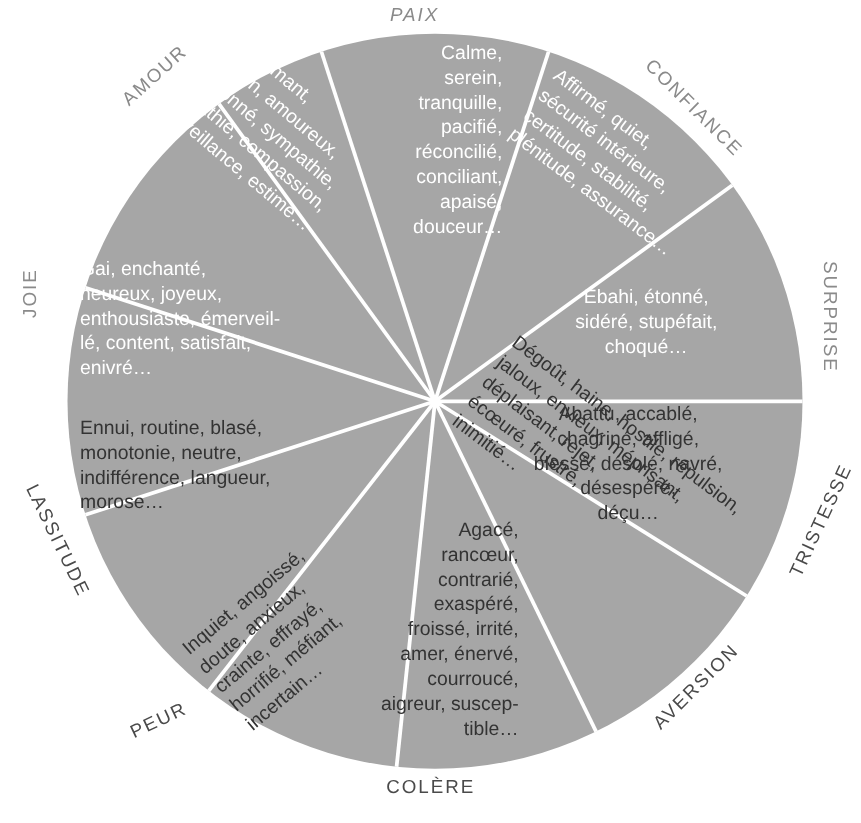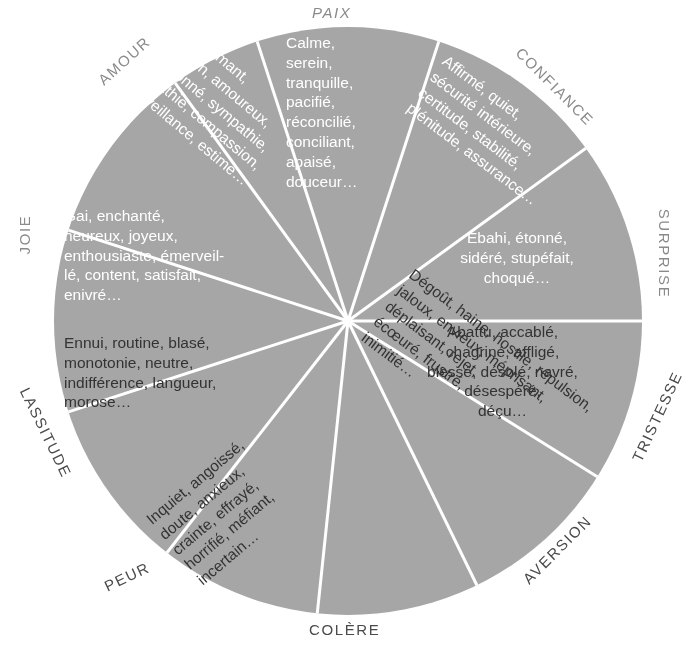--- a/index.html
+++ b/index.html
@@ -52,21 +52,21 @@
     font-family: "Liberation Sans", sans-serif;
     font-size: 15.5px;
     line-height: 1.28;
     white-space: pre-line;
     transform-origin: 50% 50%;
     user-select: none;
   }
   .seg-text.light { color: #ffffff; }
   .seg-text.dark  { color: #333333; }
 
-  .t-center { text-align: left; }
+  .t-center { text-align: right; }
   .t-left   { text-align: left; }
   .t-right  { text-align: center; }
 </style>
 </head>
 <body>
 
 <div id="wheel-root">
 
   <svg id="wheel-svg" viewBox="0 0 689 658">
     <circle id="wheel-disc" cx="348" cy="321" r="294" fill="#a6a6a6"></circle>
@@ -128,20 +128,29 @@
 blessé, désolé, navré,
 désespéré,
 déçu…</div>
 
   <div class="seg-text dark t-left" style="left:362px; top:330px; width:250px; transform:rotate(37deg);">Dégoût, haine, hostile, répulsion,
 jaloux, envieux, méprisant,
 déplaisant, rejet,
 écœuré, frustré,
 inimitié…</div>
 
+  <div class="seg-text dark t-center" style="left:293px; top:415px; width:122px;">Agacé,
+rancœur,
+contrarié,
+exaspéré,
+froissé, irrité,
+amer, énervé,
+courroucé,
+aigreur, suscep-
+tible…</div>
 
   <div class="seg-text dark t-left" style="left:152px; top:441px; width:190px; transform:rotate(-40deg);">Inquiet, angoissé,
 doute, anxieux,
 crainte, effrayé,
 horrifié, méfiant,
 incertain…</div>
 
   <div class="seg-text light t-left" style="left:64px; top:206px; width:215px;">Gai, enchanté,
 heureux, joyeux,
 enthousiaste, émerveil-

